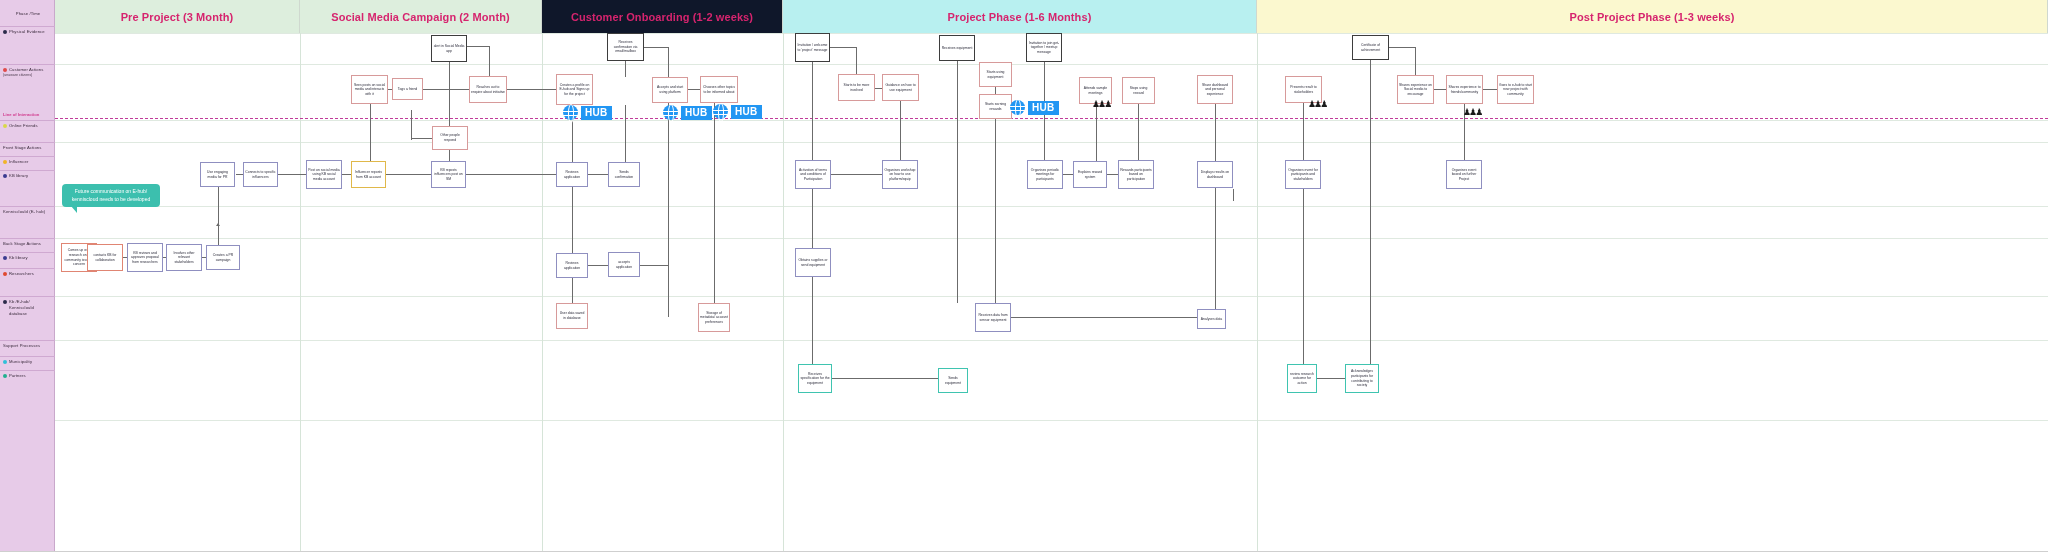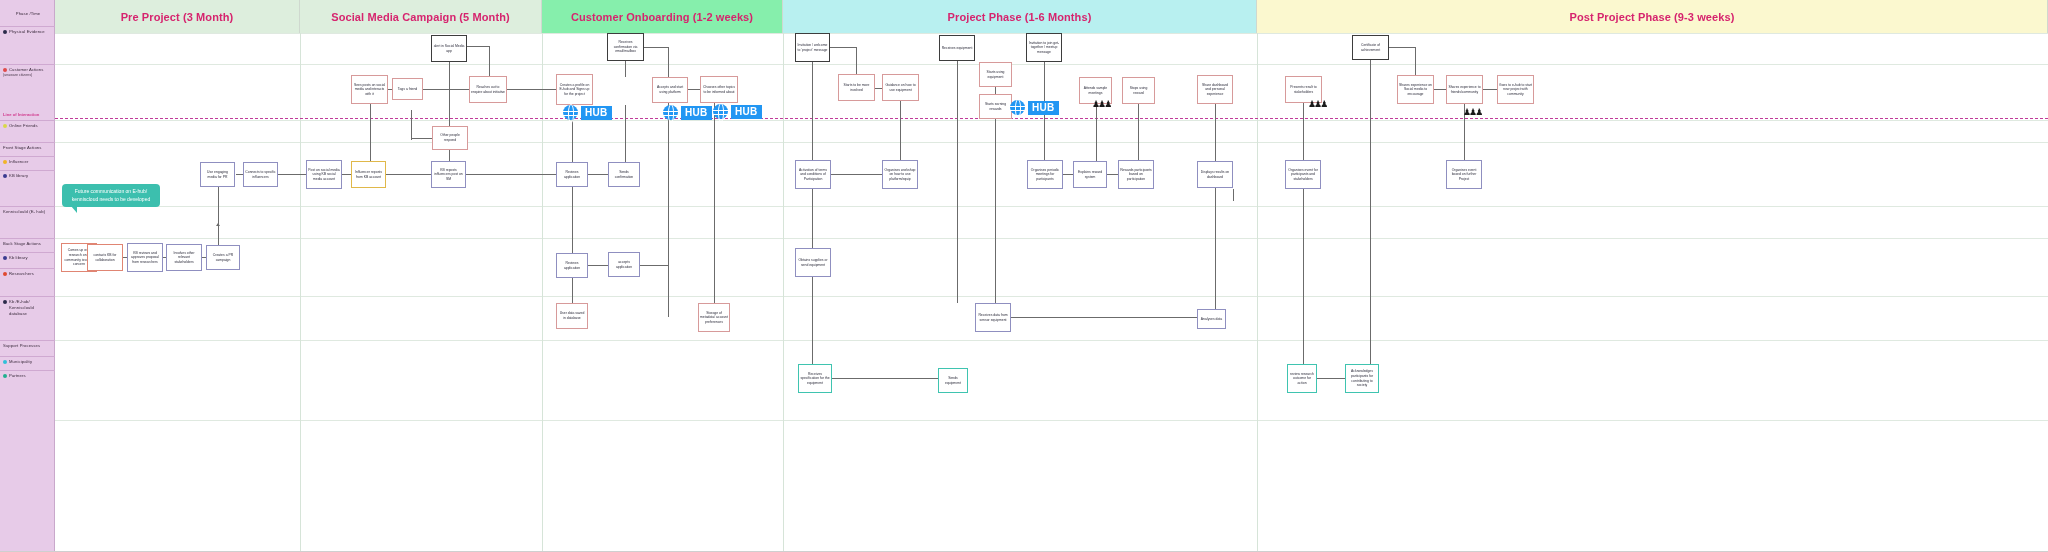--- a/index.html
+++ b/index.html
@@ -164,30 +164,30 @@
 </head>
 <body>
 
 <div id="board">
 
   <div id="phase-headers">
       <div class="phase-head" style="left: 55px; width: 245px; background: rgb(221, 238, 221);">
         <span>Pre Project (3 Month)</span>
       </div>
       <div class="phase-head" style="left: 300px; width: 242px; background: rgb(221, 238, 221);">
-        <span>Social Media Campaign (5 Month)</span>
-      </div>
-      <div class="phase-head" style="left: 542px; width: 241px; background: #86efac; align-items: center;">
+        <span>Social Media Campaign (2 Month)</span>
+      </div>
+      <div class="phase-head" style="left: 542px; width: 241px; background: #0f172a; align-items: center;">
         <span>Customer Onboarding (1-2 weeks)</span>
       </div>
       <div class="phase-head" style="left: 783px; width: 474px; background: rgb(184, 240, 240);">
         <span>Project Phase (1-6 Months)</span>
       </div>
       <div class="phase-head" style="left: 1257px; width: 791px; background: rgb(251, 248, 207);">
-        <span>Post Project Phase (9-3 weeks)</span>
+        <span>Post Project Phase (1-3 weeks)</span>
       </div>
     </div>
 
   <div id="lane-rules">
       <div class="lane-rule" style="top: 33px;"></div>
       <div class="lane-rule" style="top: 64px;"></div>
       <div class="lane-rule" style="top: 120px;"></div>
       <div class="lane-rule" style="top: 142px;"></div>
       <div class="lane-rule" style="top: 206px;"></div>
       <div class="lane-rule" style="top: 238px;"></div>

